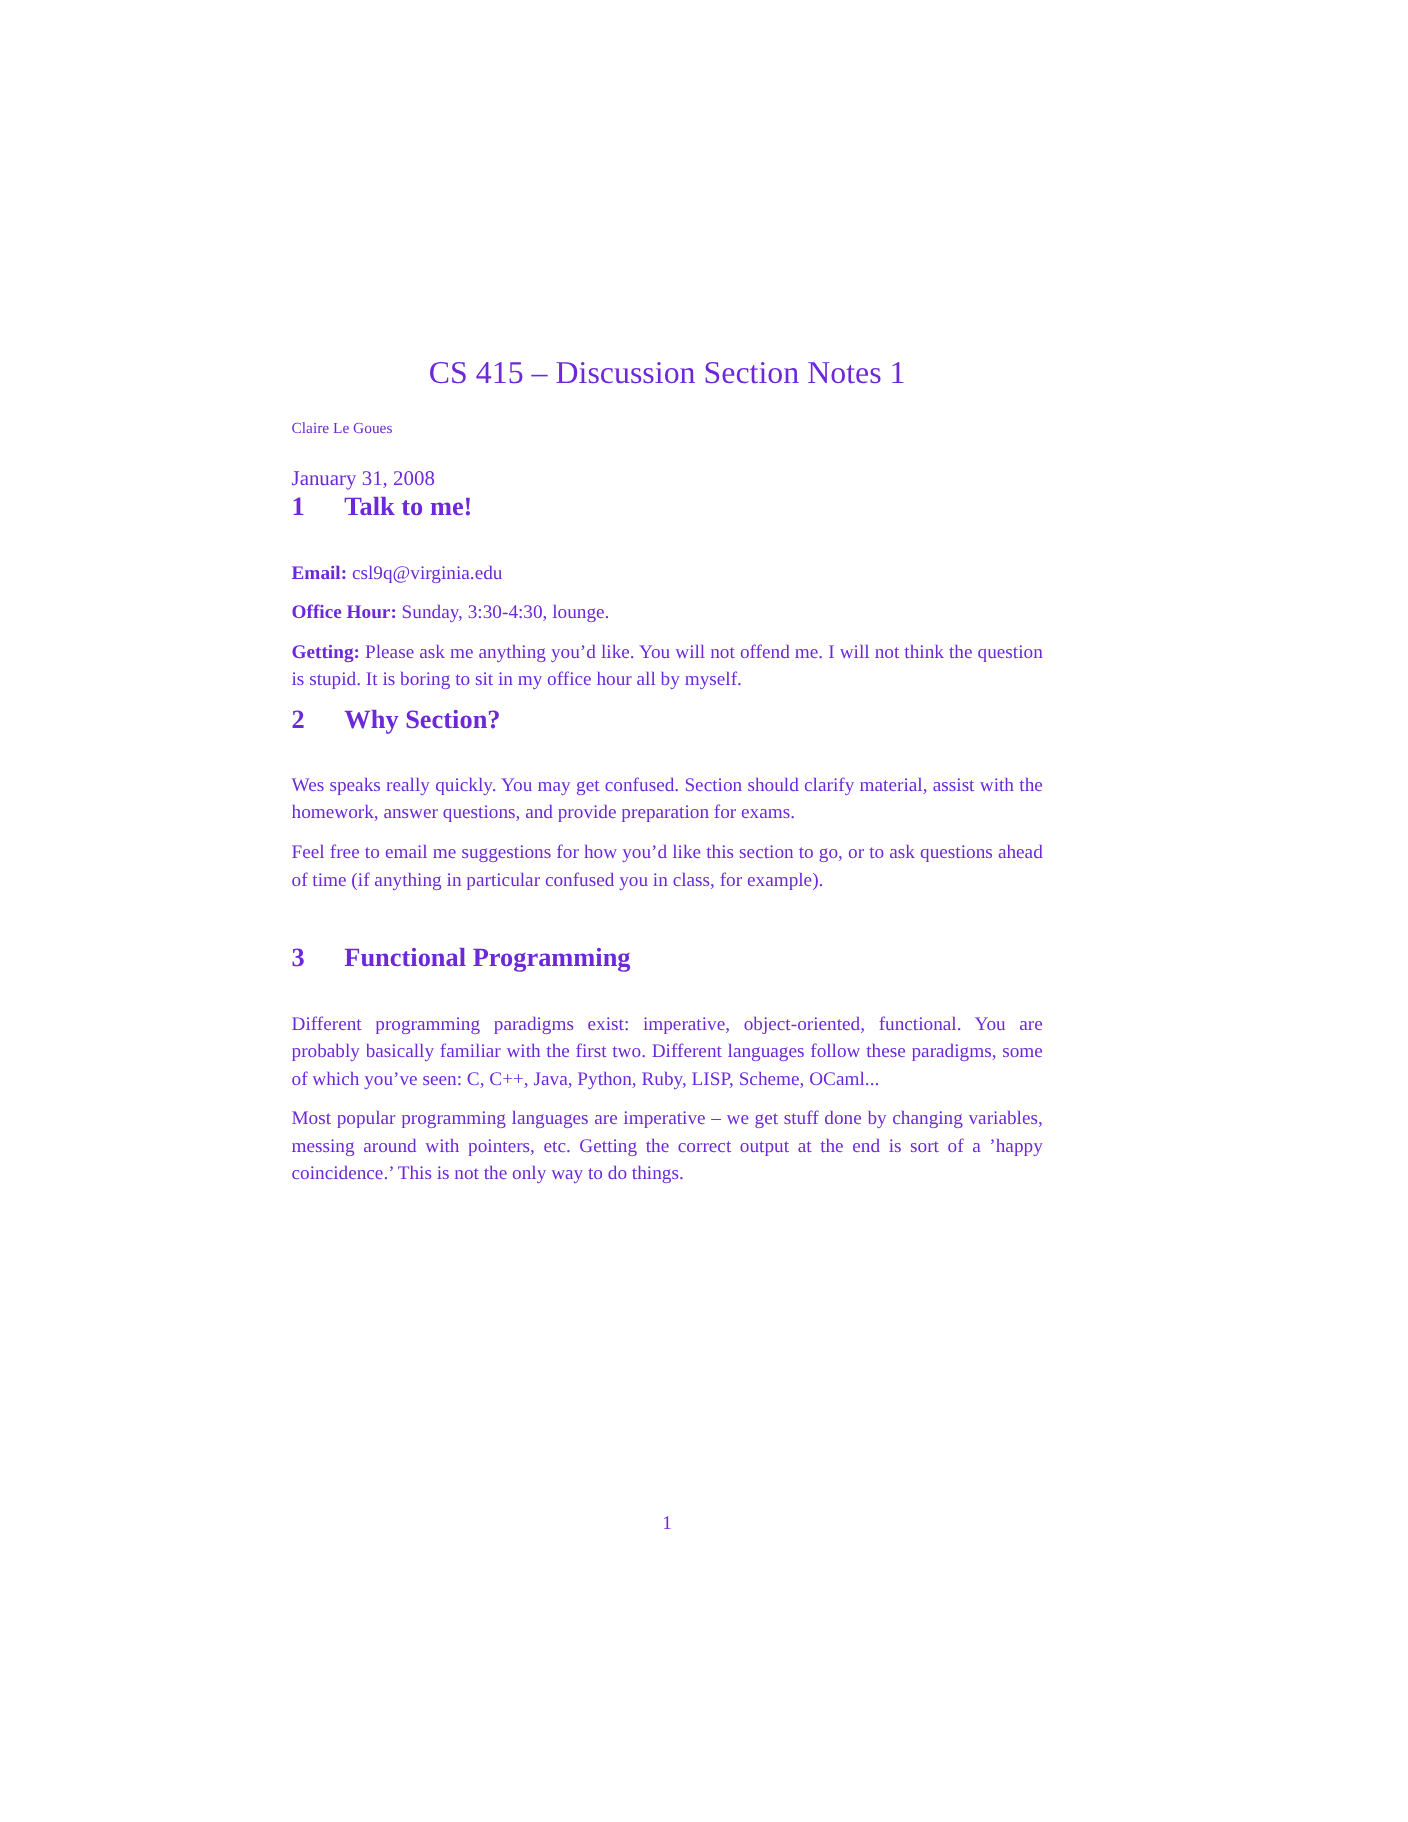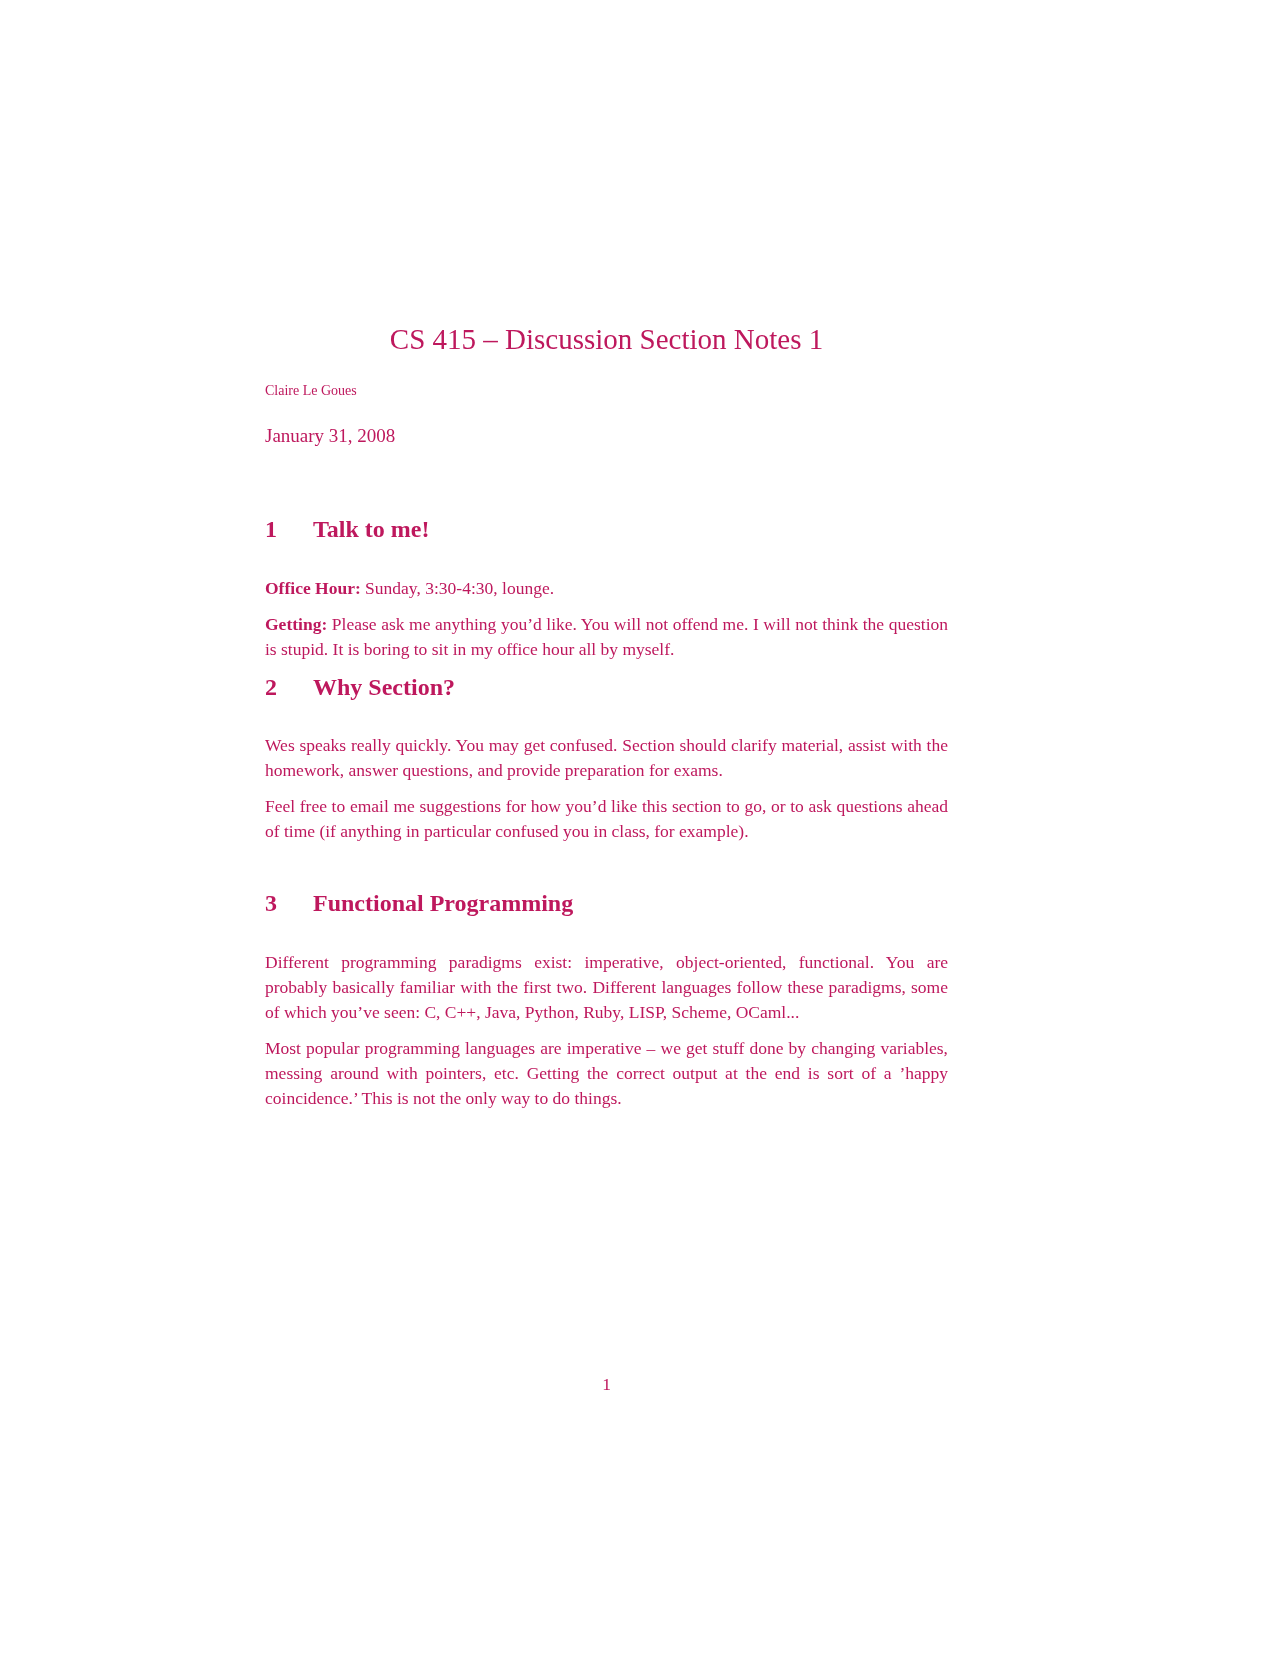--- a/index.html
+++ b/index.html
@@ -5,21 +5,21 @@
   html, body {
     margin: 0;
     padding: 0;
     background: #ffffff;
   }
   .page {
     position: relative;
     width: 1280px;
     height: 1604px;
     background: #ffffff;
-    color: #be185d;
+    color: #6d28d9;
     font-family: "Liberation Serif", "DejaVu Serif", serif;
     overflow: hidden;
   }
   .content {
     position: absolute;
     left: 265px;
     top: 0;
     width: 683px;
   }
   .doc-title {
@@ -51,21 +51,21 @@
   }
   .body-text p {
     font-size: 17.5px;
     line-height: 25px;
     text-align: justify;
     margin: 0 0 11px 0;
   }
   .label {
     font-weight: bold;
   }
-  #sec1-heading { margin-top: 68px; margin-bottom: 32px; font-family: Liberation Serif, serif; }
+  #sec1-heading { margin-bottom: 32px; font-family: Liberation Serif, serif; }
   #sec2-heading { margin-bottom: 32px; }
   #sec3-heading { margin-top: 45px; margin-bottom: 32px; }
   .page-number {
     position: absolute;
     left: 265px;
     width: 683px;
     top: 1374px;
     text-align: center;
     font-size: 17.5px;
   }
@@ -76,20 +76,21 @@
 <div class="page">
   <div class="content">
 
     <h1 class="doc-title">CS 415 – Discussion Section Notes 1</h1>
     <div class="doc-author">Claire Le Goues</div>
     <div class="doc-date">January 31, 2008</div>
 
     <h2 class="sec-heading" id="sec1-heading"><span class="sec-num">1</span><span>Talk to me!</span></h2>
 
     <div class="body-text">
+      <p><span class="label">Email:</span> <span>csl9q@virginia.edu</span></p>
       <p><span class="label">Office Hour:</span> <span>Sunday, 3:30-4:30, lounge.</span></p>
       <p><span class="label">Getting:</span> <span>Please ask me anything you’d like. You will not offend me. I will not think the question is stupid. It is boring to sit in my office hour all by myself.</span></p>
     </div>
 
     <h2 class="sec-heading" id="sec2-heading"><span class="sec-num">2</span><span>Why Section?</span></h2>
 
     <div class="body-text">
       <p>Wes speaks really quickly. You may get confused. Section should clarify material, assist with the homework, answer questions, and provide preparation for exams.</p>
       <p>Feel free to email me suggestions for how you’d like this section to go, or to ask questions ahead of time (if anything in particular confused you in class, for example).</p>
     </div>

